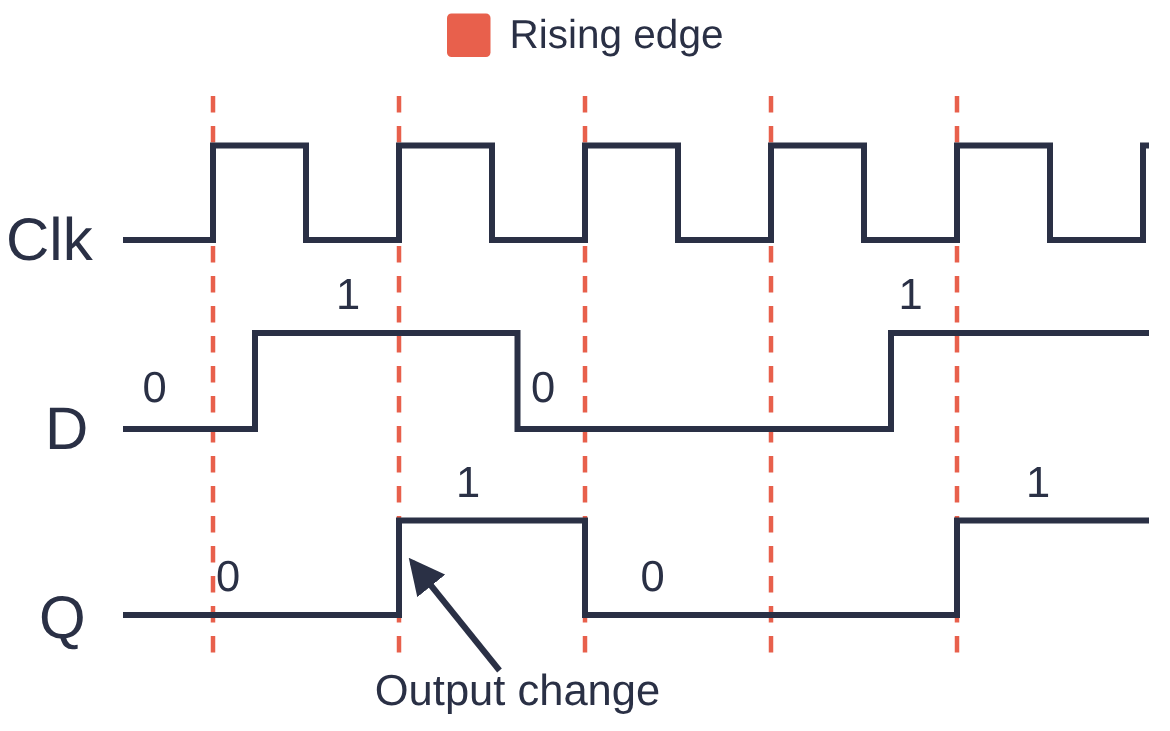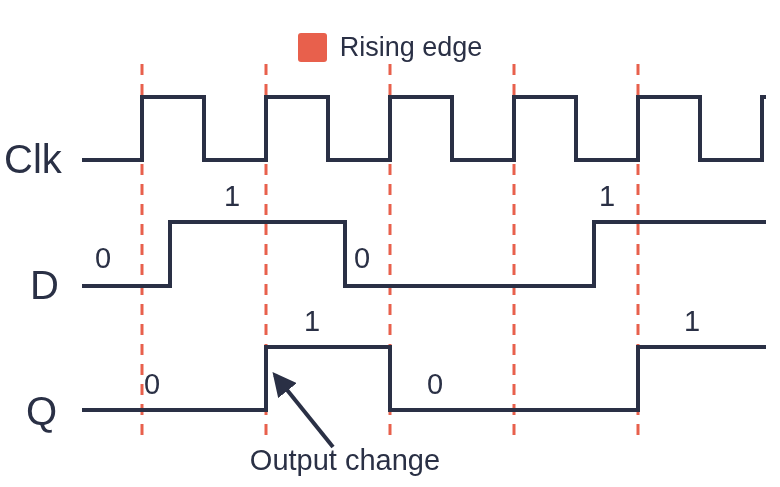--- a/index.html
+++ b/index.html
@@ -1,19 +1,19 @@
 <!DOCTYPE html>
 <html style="--ink: #2a3045; --accent: #e8604c; --bg: #ffffff;"><head>
 <meta charset="utf-8">
 <style>
   :root { --ink:#2a3045; --accent:#e8604c; --bg:#ffffff; }
   * { box-sizing:border-box; }
   body { margin:0; background:var(--bg); font-family:"Liberation Sans", sans-serif; }
   .page { position:relative; width:780px; height:487px; background:var(--bg); overflow:hidden; }
-  .legend { position:absolute; top:8px; left:0; width:100%; display:flex; justify-content:center; align-items:center; gap:13px;margin-top:24px; }
+  .legend { position:absolute; top:8px; left:0; width:100%; display:flex; justify-content:center; align-items:center; gap:13px; }
   .legend .swatch { width:29px; height:29px; border-radius:3px; background:var(--accent); }
   .legend .label { color:var(--ink); font-size:27px; font-weight:500; }
   svg.diagram { position:absolute; left:0; top:0; }
   .dash { stroke:var(--accent); stroke-width:3; stroke-dasharray:11 9; fill:none; }
   .wave { stroke:var(--ink); stroke-width:4; fill:none; stroke-linejoin:miter; }
   .signame { fill:var(--ink); font-size:40px; font-weight:500; }
   .bit { fill:var(--ink); font-size:29px; font-weight:500; text-anchor:middle; }
   .note { fill:var(--ink); font-size:29px; font-weight:500; text-anchor:middle; }
   .arrow { stroke:var(--ink); stroke-width:4; }
   .arrowhead { fill:var(--ink); }

